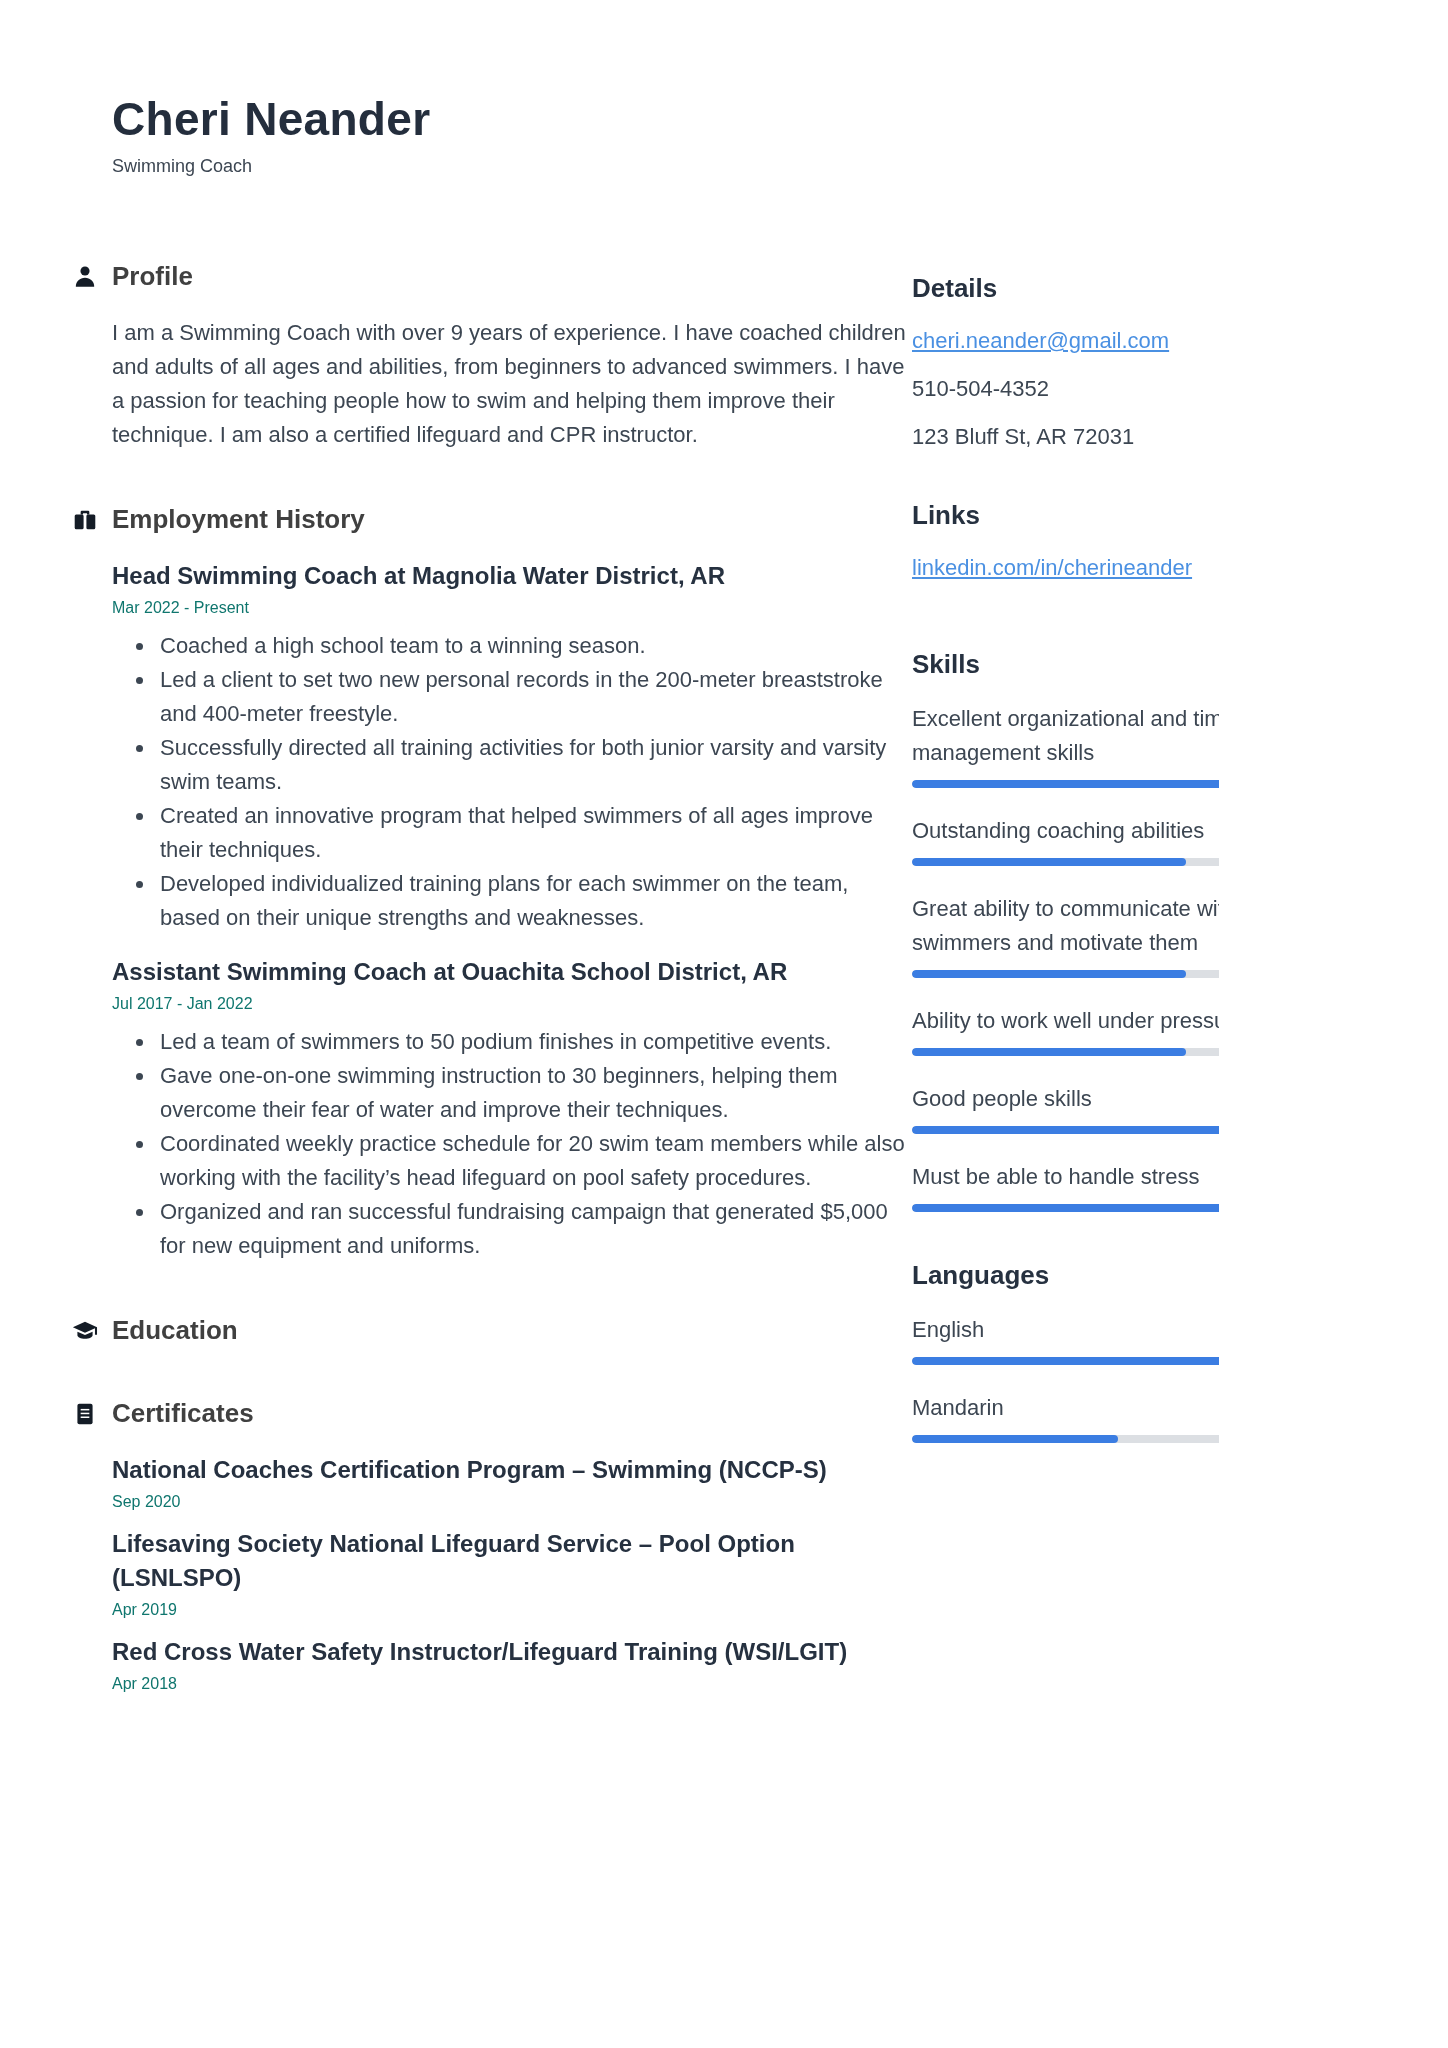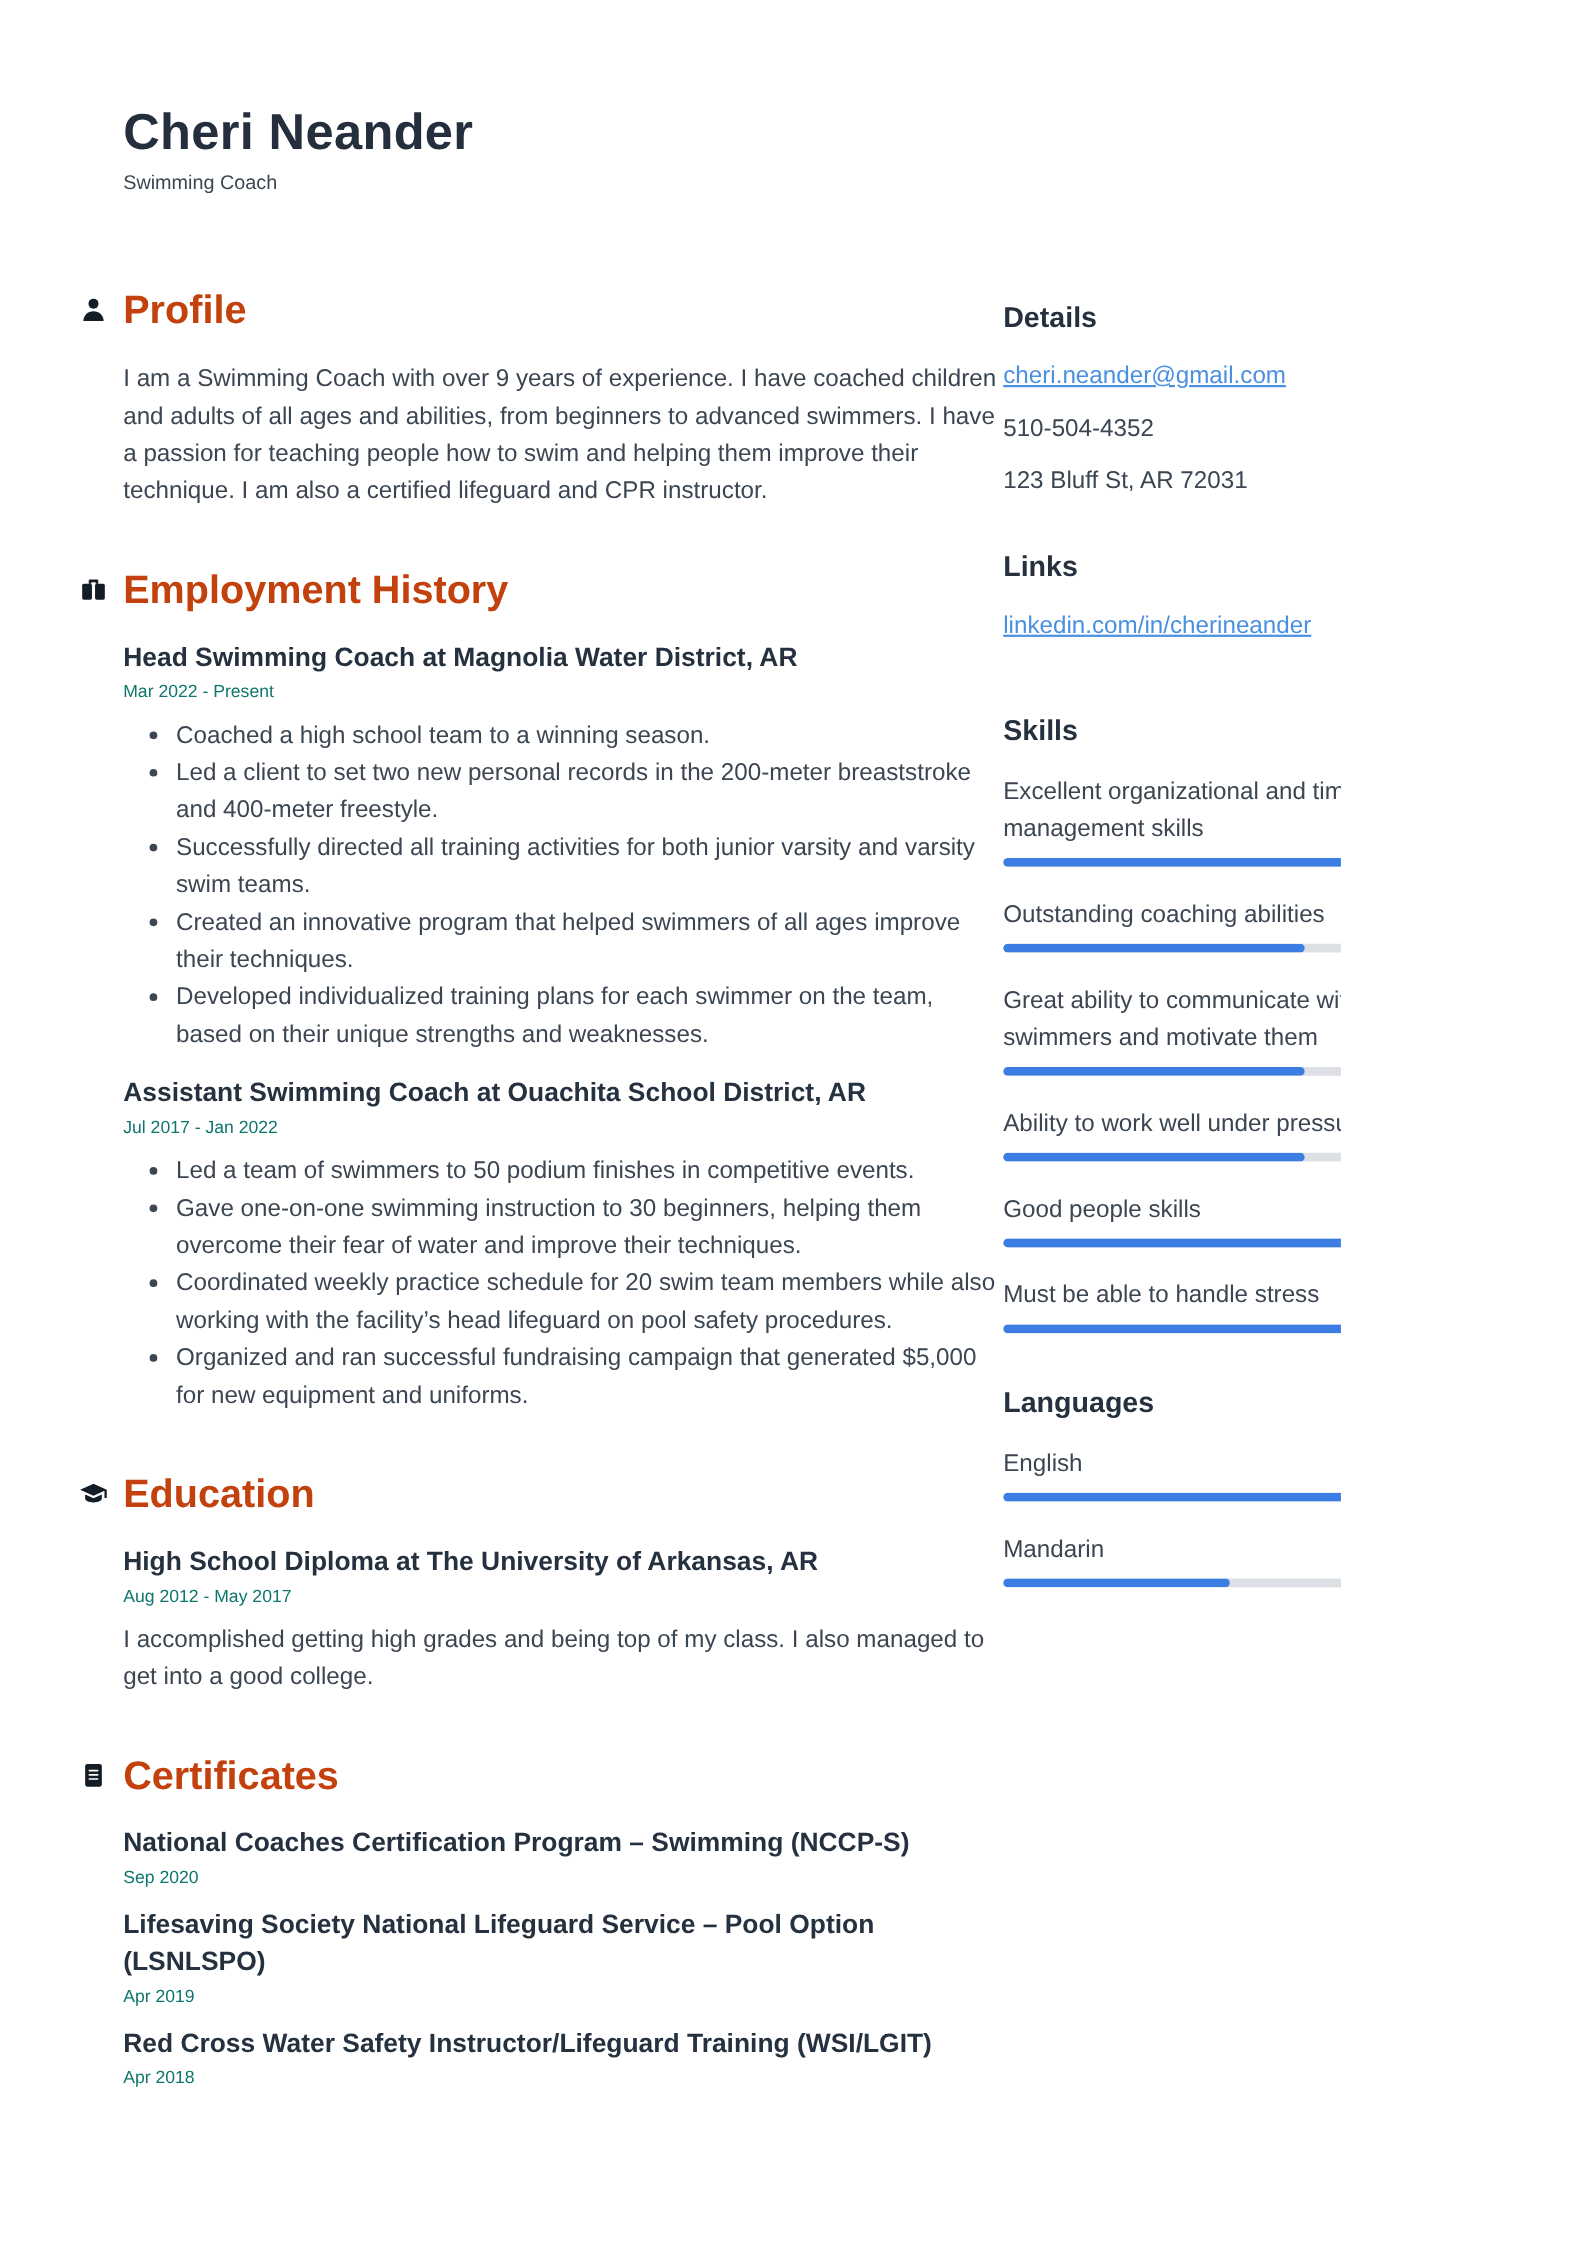--- a/index.html
+++ b/index.html
@@ -21,21 +21,21 @@
   
   .columns { display: flex; align-items: flex-start; }
   .left  { flex: 0 0 800px; width: 800px; }
   .right { flex: 0 0 343px; width: 343px; margin-left: auto; }
 
   
   section { margin-bottom: 52px; }
   .sec-head { display: flex; align-items: center; gap: 14px; margin: 0 0 24px -40px; }
   .sec-head .icon { width: 26px; height: 26px; flex: 0 0 26px; color: #141c26; display: block; }
   .sec-head .icon svg { width: 100%; height: 100%; display: block; }
-  .sec-head h2 { margin: 0; font-size: 36px; font-weight: 700; color: #c2410c; }
+  .sec-head h2 { margin: 0; font-size: 26px; font-weight: 700; color: #404040; }
 
   .body-text { margin: 0; font-size: 22px; line-height: 34px; color: #3c4652; }
 
   .entry { margin-bottom: 20px; }
   .entry-title { margin: 0 0 6px 0; font-size: 24px; font-weight: 700; color: #263140; line-height: 34px; }
   .entry-dates { margin: 0 0 12px 0; font-size: 16px; color: #0f766e; }
   ul.bullets { margin: 0; padding-left: 44px; }
   ul.bullets li { font-size: 22px; line-height: 34px; color: #3c4652; padding-left: 4px; }
   .cert-entry { margin-bottom: 16px; }
   .cert-entry .entry-dates { margin-bottom: 0; }
@@ -117,27 +117,20 @@
       <section>
         <div class="sec-head">
           <span class="icon">
             <svg viewBox="0 0 24 24" fill="currentColor">
                 <path d="M12 3.5 0.8 8.6 12 13.7l9.2-4.2v6h1.9V8.6z"></path>
                 <path d="M5 12.6V16c0 1.8 3.1 3.2 7 3.2s7-1.4 7-3.2v-3.4l-7 3.2z"></path>
               </svg>
           </span>
           <h2>Education</h2>
         </div>
-        <div id="education-items">
-  <div class="entry">
-    <h4 class="entry-title">High School Diploma at The University of Arkansas, AR</h4>
-    <div class="entry-dates">Aug 2012 - May 2017</div>
-    <p class="body-text">I accomplished getting high grades and being top of my class. I also managed to get into a good college.</p>
-  </div>
-</div>
       </section>
 
       <section>
         <div class="sec-head">
           <span class="icon">
             <svg viewBox="0 0 24 24" fill="currentColor">
                 <rect x="5" y="2.5" width="14" height="19" rx="1.8"></rect>
                 <g stroke="#ffffff" stroke-width="1.4">
                   <line x1="8" y1="8" x2="16" y2="8"></line>
                   <line x1="8" y1="11.5" x2="16" y2="11.5"></line>

